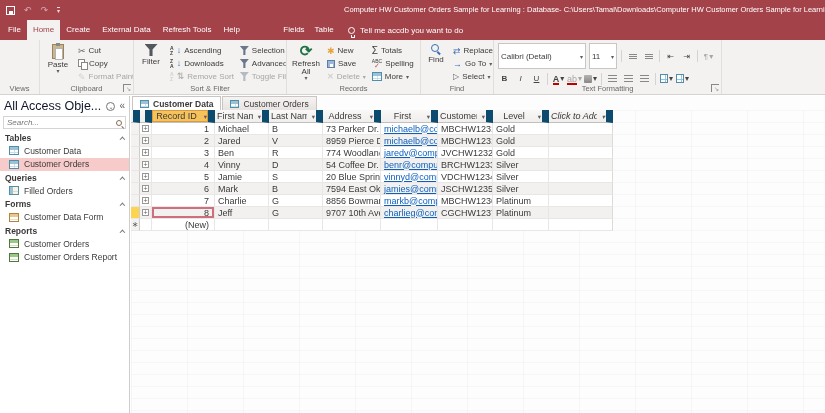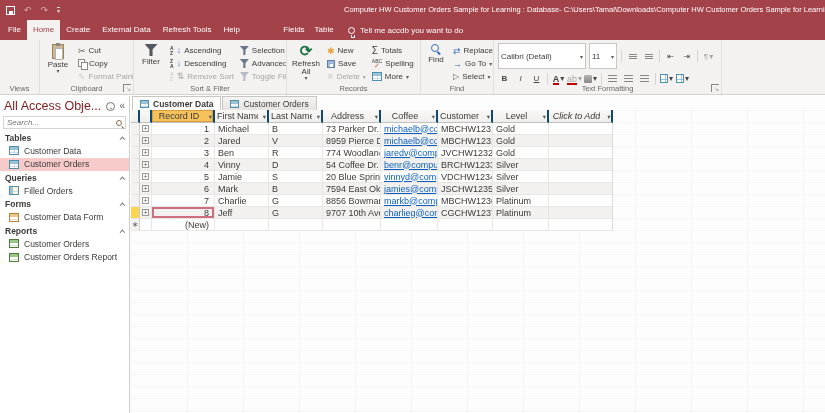--- a/index.html
+++ b/index.html
@@ -93,21 +93,21 @@
   .i-bars { width:9px; height:7px; background:repeating-linear-gradient(#8A8886 0 1px, transparent 1px 3px); }
   .i-bucket { width:9px; height:8px; background:linear-gradient(#B5B3B1,#8A8886); border-radius:1px; }
   .i-gridbox { width:10px; height:9px; border:1px solid #4E8FAE; background:
     linear-gradient(90deg, transparent 0 4px, #9CC3D5 4px 5px, transparent 5px),
     linear-gradient(transparent 0 4px, #9CC3D5 4px 5px, transparent 5px); background-color:#fff; }
   .i-list { display:inline-flex; flex-direction:column; gap:1px; }
   .i-list i { display:block; width:8px; height:1px; background:#8A8886; }
   
   .navpane { position:absolute; left:0; top:96px; width:130px; bottom:0; background:#fff; border-right:1px solid #CFCDCB; }
   .nav-title { display:flex; align-items:center; padding:3px 4px 2px 4px; }
-  .nav-title .ttl { color:#7f1d1d; font-size:12.5px; white-space:nowrap; overflow:hidden; flex:1; }
+  .nav-title .ttl { color:#0f172a; font-size:12.5px; white-space:nowrap; overflow:hidden; flex:1; }
   .i-circle-chev { width:9px; height:9px; border:1px solid #767472; border-radius:50%; font-size:6px; line-height:8px; text-align:center; color:#605E5C; flex:0 0 auto; margin-right:4px; }
   .i-shutter { font-size:10px; color:#605E5C; line-height:10px; flex:0 0 auto; }
   .nav-search { margin:1px 3px 2px 3px; height:13px; border:1px solid #D6D4D2; display:flex; align-items:center; padding:0 3px; gap:3px; }
   .nav-search input { border:none; outline:none; flex:1; min-width:0; font-size:8px; font-style:italic; color:#767472; font-family:"Liberation Sans",sans-serif; background:transparent; }
   .i-mag { width:6px; height:6px; border:1px solid #8A6A52; border-radius:50%; position:relative; flex:0 0 auto; }
   .i-mag::after { content:""; position:absolute; left:5px; top:5px; width:3px; height:1px; background:#8A6A52; transform:rotate(45deg); transform-origin:0 0; }
   .nav-section { display:flex; align-items:center; height:13px; padding:0 6px 0 5px; font-size:8.5px; font-weight:bold; color:#3B3A39;text-align:right; }
   .nav-section .chev { margin-left:auto; width:4px; height:4px; border:solid #767472; border-width:1.5px 1.5px 0 0; transform:rotate(-45deg) translateY(2px); }
   .nav-item { display:flex; align-items:center; height:13.5px; padding-left:9px; gap:5px; font-size:8.5px; color:#3B3A39; cursor:default; white-space:nowrap; overflow:hidden; }
   .nav-item.selected { background:#F8CBCB; }
@@ -136,21 +136,21 @@
   .drow { display:flex; height:12px; }
   .drow.dhead { height:13px; }
   .cell { flex:0 0 auto; display:flex; align-items:center; padding-left:3px; font-size:9px; white-space:nowrap; overflow:hidden;
     border-right:1px solid #E9E7E5; border-bottom:1px solid #E9E7E5; background:#fff; }
   .c0 { width:9px;  padding:0; background:#F3F2F1; border-right:1px solid #D0CECC; }
   .c1 { width:12px; padding:0; justify-content:center; }
   .c2 { width:63px; justify-content:flex-end; padding-right:5px; }
   .c3 { width:54px; } .c4 { width:54px; } .c5 { width:58px; }
   .c6 { width:57px; color:#0B5FBF; text-decoration:underline; }
   .c7 { width:55px; } .c8 { width:56px; } .c9 { width:64px; border-right:1px solid #DDDBD9; }
-  .dhead .cell { background:linear-gradient(#F9F8F7,#EFEEED); border-right:2px solid #0c4a6e; border-bottom:1px solid #C2C0BE;
+  .dhead .cell { background:linear-gradient(#F9F8F7,#EFEEED); border-right:7px solid #0c4a6e; border-bottom:1px solid #C2C0BE;
     justify-content:center; position:relative; color:#3B3A39; text-decoration:none; padding:0 9px 0 2px; }
   .dhead .cell .t { overflow:hidden; white-space:nowrap; }
   .dhead .dd { position:absolute; right:1px; top:3px; font-size:6.5px; color:#605E5C; }
   .dhead .c0, .dhead .c1 { padding:0; }
   .dhead .sel { background:#F5C25B; box-shadow:inset 0 0 0 1px #D99B3E; }
   .dhead .left { justify-content:flex-start; }
   .dhead .cta { font-style:italic; }
   .drow.alt .cell:not(.c0) { background:#F2F1F0; }
   .drow.current .c0 { background:#FCD44F; }
   .drow.current .c2 { background:#A9C7E8; box-shadow:inset 0 0 0 2px #CE6F7D; }
@@ -241,21 +241,21 @@
               </span>
               <span class="i-arrow-dn">↓</span>
             <span>Ascending</span>
           </div>
           <div class="sbtn">
             <span class="ic i-az">
                 <span>Z</span>
                 <span>A</span>
               </span>
               <span class="i-arrow-dn">↓</span>
-            <span>Descending</span>
+            <span>Downloads</span>
           </div>
           <div class="sbtn dim">
             <span class="ic i-az">
                 <span>A</span>
                 <span>Z</span>
               </span>
               <span class="i-arrow-dn">⇅</span>
             <span>Remove Sort</span>
           </div>
         </div>
@@ -524,21 +524,21 @@
         </div>
         <div class="cell c4">
           <span class="t">Last Name</span>
           <span class="dd">▾</span>
         </div>
         <div class="cell c5">
           <span class="t">Address</span>
           <span class="dd">▾</span>
         </div>
         <div class="cell c6">
-          <span class="t">Coffee</span>
+          <span class="t">First</span>
           <span class="dd">▾</span>
         </div>
         <div class="cell c7 left">
           <span class="t">Customer ID</span>
           <span class="dd">▾</span>
         </div>
         <div class="cell c8">
           <span class="t">Level</span>
           <span class="dd">▾</span>
         </div>

